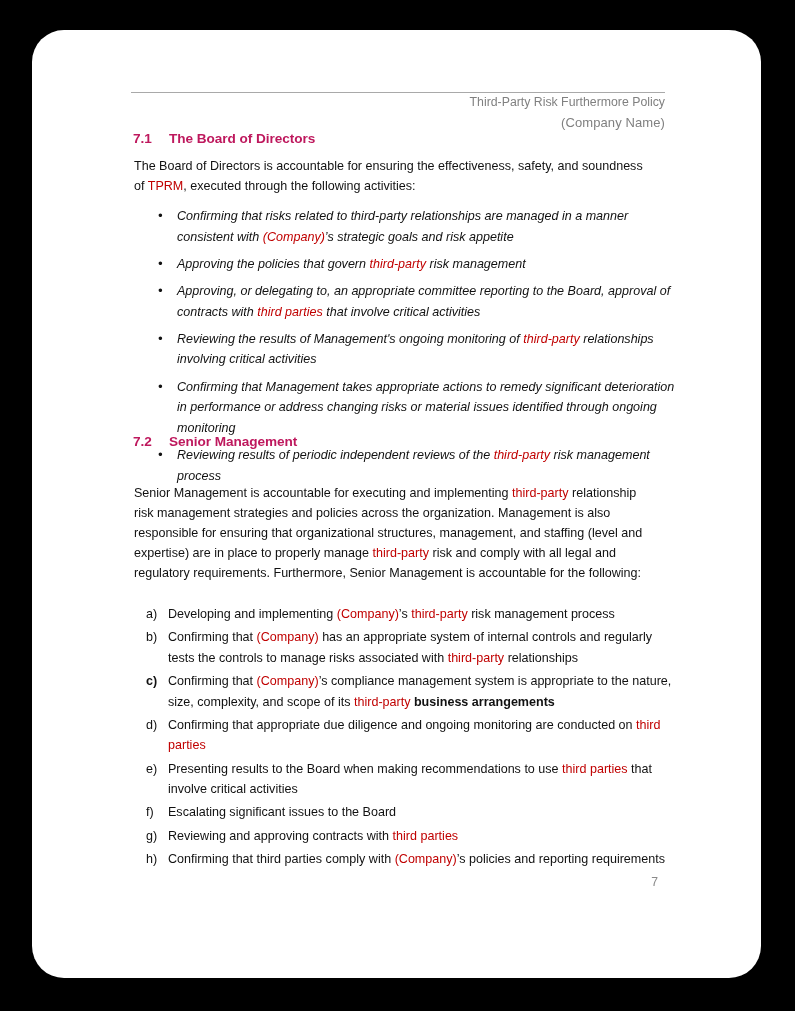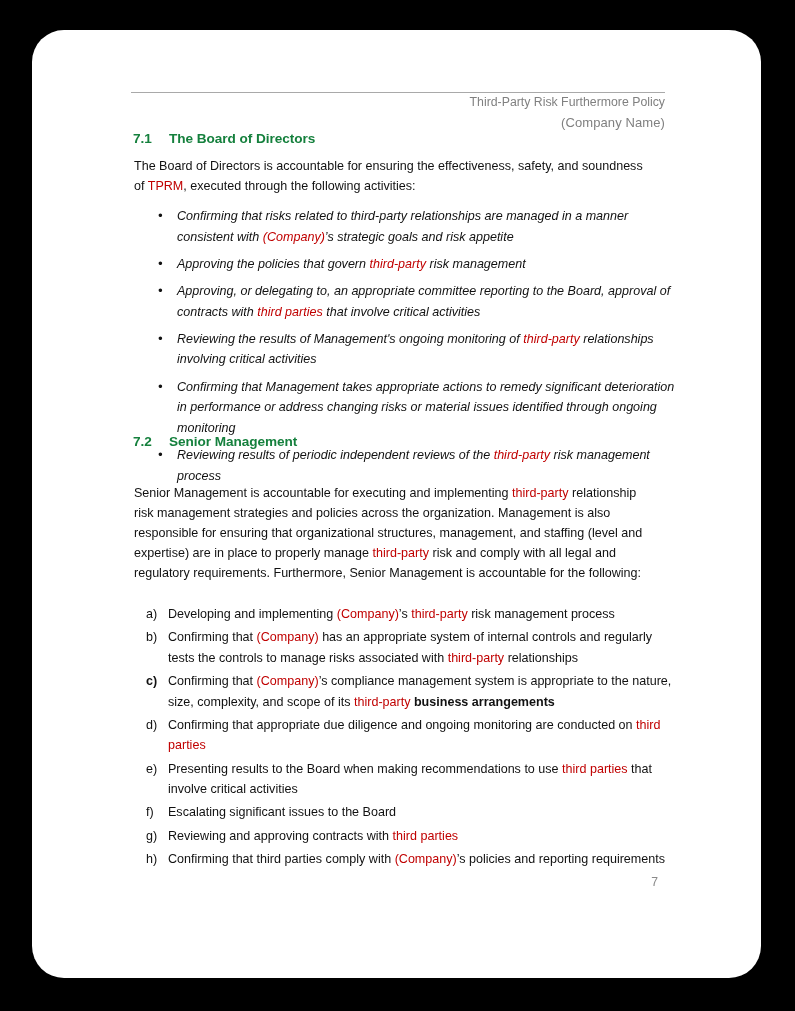--- a/index.html
+++ b/index.html
@@ -44,21 +44,21 @@
   }
   .hdr-line2 { position: absolute; left: 99px; top: 63px; width: 534px;
                text-align: right; color: #808080; font-size: 12.3px; line-height: 18px; }
 
   h2.sec {
     position: absolute;
     left: 101px;
     margin: 0;
     font-size: 13.6px;
     font-weight: bold;
-    color: #15803d;
+    color: #be185d;
     letter-spacing: -0.05px;
     white-space: nowrap;
   }
   h2.sec .num { display: inline-block; width: 36px; }
 
   p.para {
     position: absolute;
     left: 102px;
     margin: 0;
     width: 512px;

